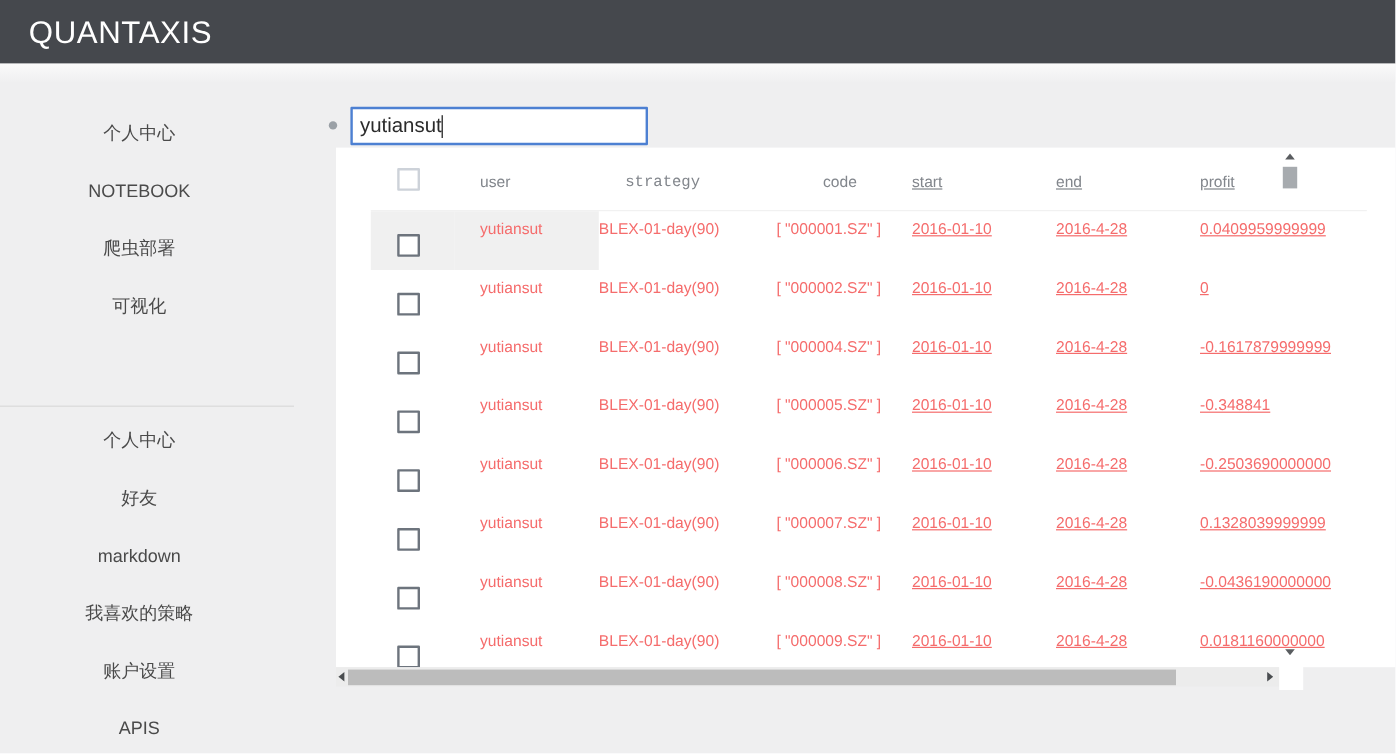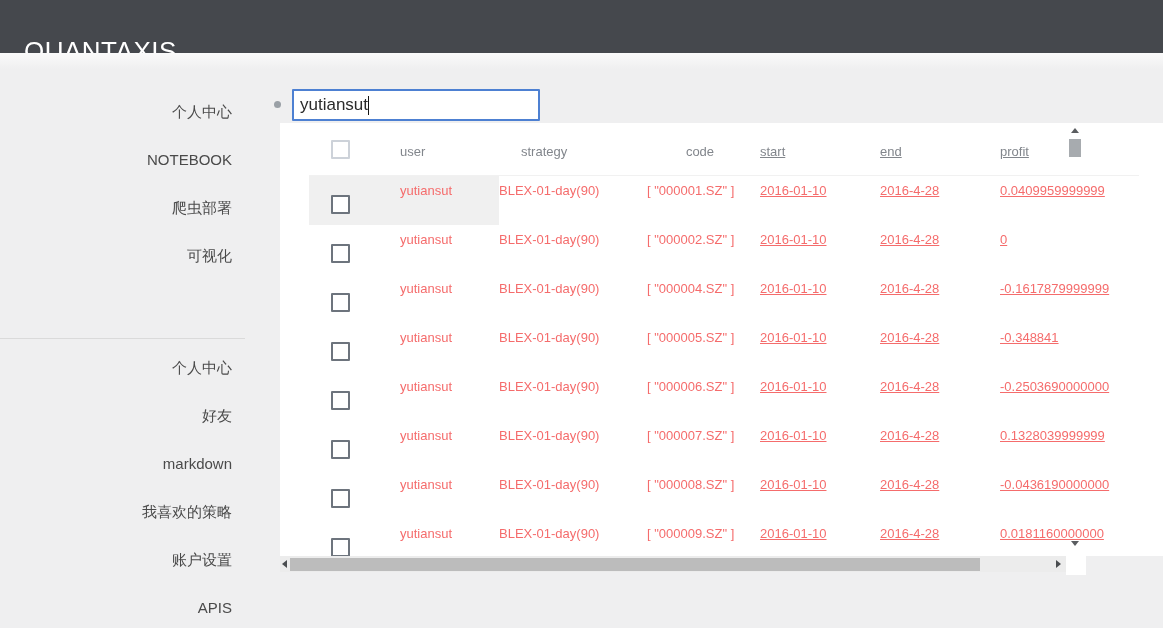--- a/index.html
+++ b/index.html
@@ -2,27 +2,27 @@
 <html><head>
 <meta charset="utf-8">
 <style>
   html,body{margin:0;padding:0;}
   body{font-family:"Liberation Sans","DejaVu Sans",sans-serif;}
   #app{position:relative;width:1163px;height:628px;background:#efeff0;overflow:hidden;}
 
   
   .appbar{position:absolute;left:0;top:0;width:1163px;height:53px;background:#45484d;}
   .appbar .title{position:absolute;left:24px;top:50%;transform:translateY(-50%);
-    color:#fff;font-size:26px;font-weight:500;letter-spacing:.5px;margin-top:24px;}
+    color:#fff;font-size:26px;font-weight:500;letter-spacing:.5px;}
   .sheen{position:absolute;left:0;top:53px;width:1163px;height:16px;
     background:linear-gradient(#fafafa,#efeff0);}
 
   
   .sidebar{position:absolute;left:0;top:53px;width:245px;bottom:0;}
-  .nav{list-style:none;margin:0;padding:0;width:232px;text-align:right;position:absolute;left:0;}
+  .nav{list-style:none;margin:0;padding:0;width:232px;text-align:center;position:absolute;left:0;}
   .nav1{top:35px;}
   .nav2{top:291px;}
   .nav li{height:48px;line-height:48px;font-size:15px;color:#4a4a4a;cursor:pointer;}
   .side-divider{position:absolute;left:0;top:285px;width:245px;border-top:1px solid #dadada;}
 
   
   .bullet{position:absolute;left:274px;top:101px;width:7px;height:7px;border-radius:50%;background:#9aa0a6;}
   .search-input{position:absolute;left:292px;top:89px;width:238px;height:26px;
     border:2px solid #4d80d2;border-radius:1px;background:#fff;color:#2b2b2b;
     font-size:17px;font-family:"Liberation Sans","DejaVu Sans",sans-serif;
@@ -30,21 +30,21 @@
   .caret{position:absolute;left:368px;top:96px;width:1px;height:19px;background:#151515;}
 
   
   .tablebox{position:absolute;left:280px;top:123px;width:856px;height:433px;background:#fff;overflow:hidden;padding-left:29px;}
   .trow{display:grid;grid-template-columns:70px 120px 140px 120px 120px 120px 140px;width:830px;}
   .thead{height:52px;color:#82868c;font-size:13px;border-bottom:1px solid #f1f1f1;}
   .thead .cell{padding-top:21px;}
   .tr{height:49px;color:#f56c6c;font-size:13px;}
   .tr .cell{padding-top:7px;white-space:nowrap;}
   .c-user{padding-left:21px;}
-  .thead .c-strategy{padding-left:22px;}
+  .thead .c-strategy{padding-left:22px;font-family:Liberation Mono, monospace;}
   .tr .c-strategy{padding-left:0;}
   .thead .c-code{padding-left:2px;text-align:center;}
   .tr .c-code{padding-left:8px;}
   .c-start,.c-end,.c-profit{padding-left:1px;text-decoration:underline;}
   .tr.first .hl{background:#f0f0f0;}
 
   .cb{width:15px;height:15px;border:2px solid #6d747d;border-radius:1px;background:#fff;
     margin:19px 0 0 22px;cursor:pointer;}
   .thead .cb{border-color:#cdd2d9;margin-top:17px;}
 

